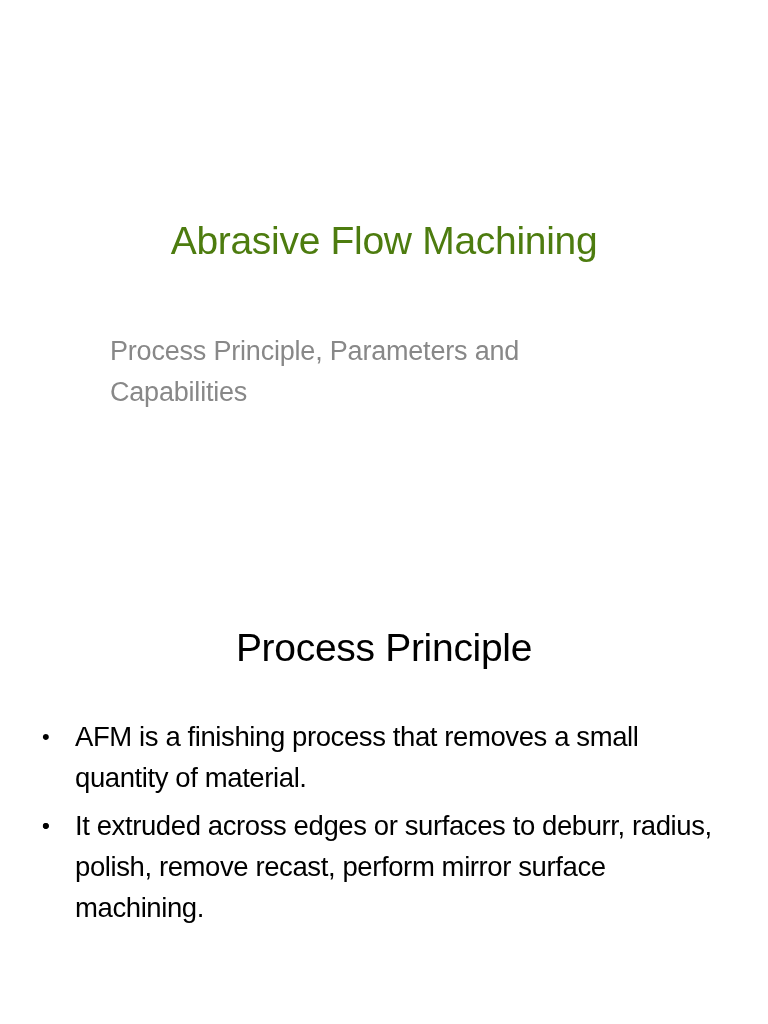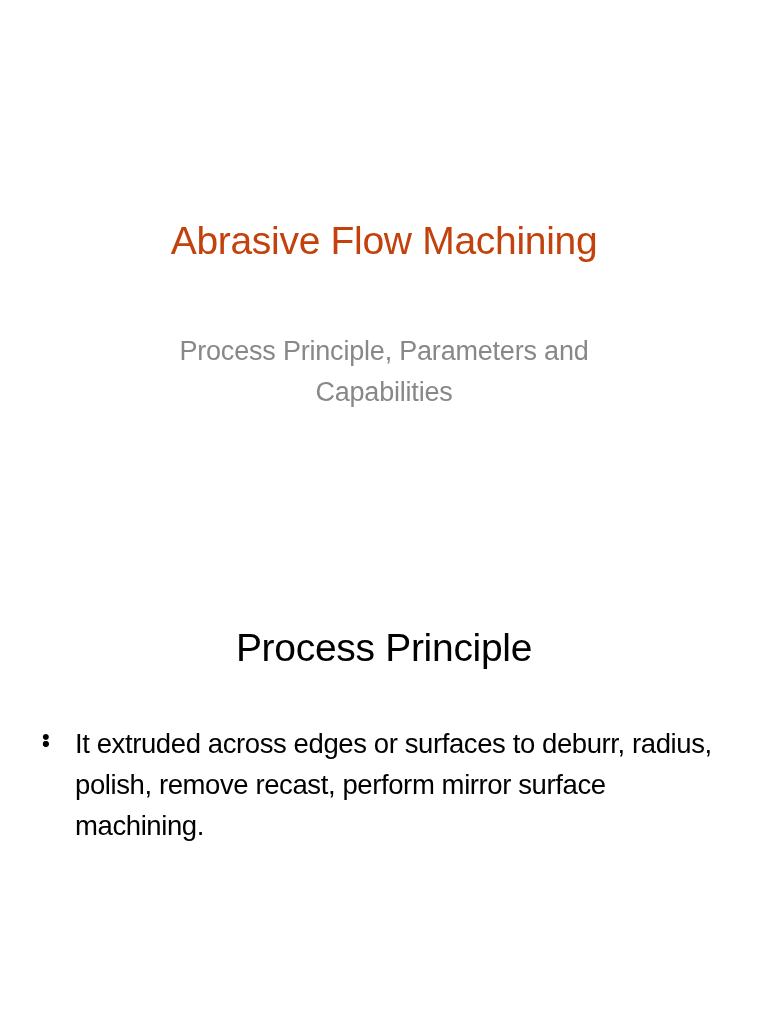--- a/index.html
+++ b/index.html
@@ -25,29 +25,29 @@
     .slide-2 { top: 576px; height: 448px; }
 
     .title-main {
       position: absolute;
       left: 0;
       width: 768px;
       top: 216px;
       text-align: center;
       font-size: 39px;
       line-height: 50px;
-      color: #c2410c;
+      color: #4d7c0f;
       letter-spacing: -0.3px;
     }
     .subtitle {
       position: absolute;
       left: 110px;
       width: 548px;
       top: 331px;
-      text-align: center;
+      text-align: left;
       font-size: 27px;
       line-height: 41px;
       color: #888888;
       letter-spacing: -0.2px;
     }
     .slide2-title {
       position: absolute;
       left: 0;
       width: 768px;
       top: 46px;
@@ -89,20 +89,21 @@
 <div class="slide slide-1">
   <div class="title-main">Abrasive Flow Machining</div>
   <div class="subtitle">Process Principle, Parameters and Capabilities</div>
 </div>
 
 <div class="slide slide-2">
   <div class="slide2-title">Process Principle</div>
   <ul class="bullets">
     <li class="bullet">
       <span class="bullet-dot">•</span>
+      <span>AFM is a finishing process that removes a small quantity of material.</span>
     </li>
     <li class="bullet">
       <span class="bullet-dot">•</span>
     </li>
     <li class="bullet">
       <span class="bullet-dot">•</span>
       <span>It extruded across edges or surfaces to deburr, radius, polish, remove recast, perform mirror surface machining.</span>
     </li>
   </ul>
 </div>

